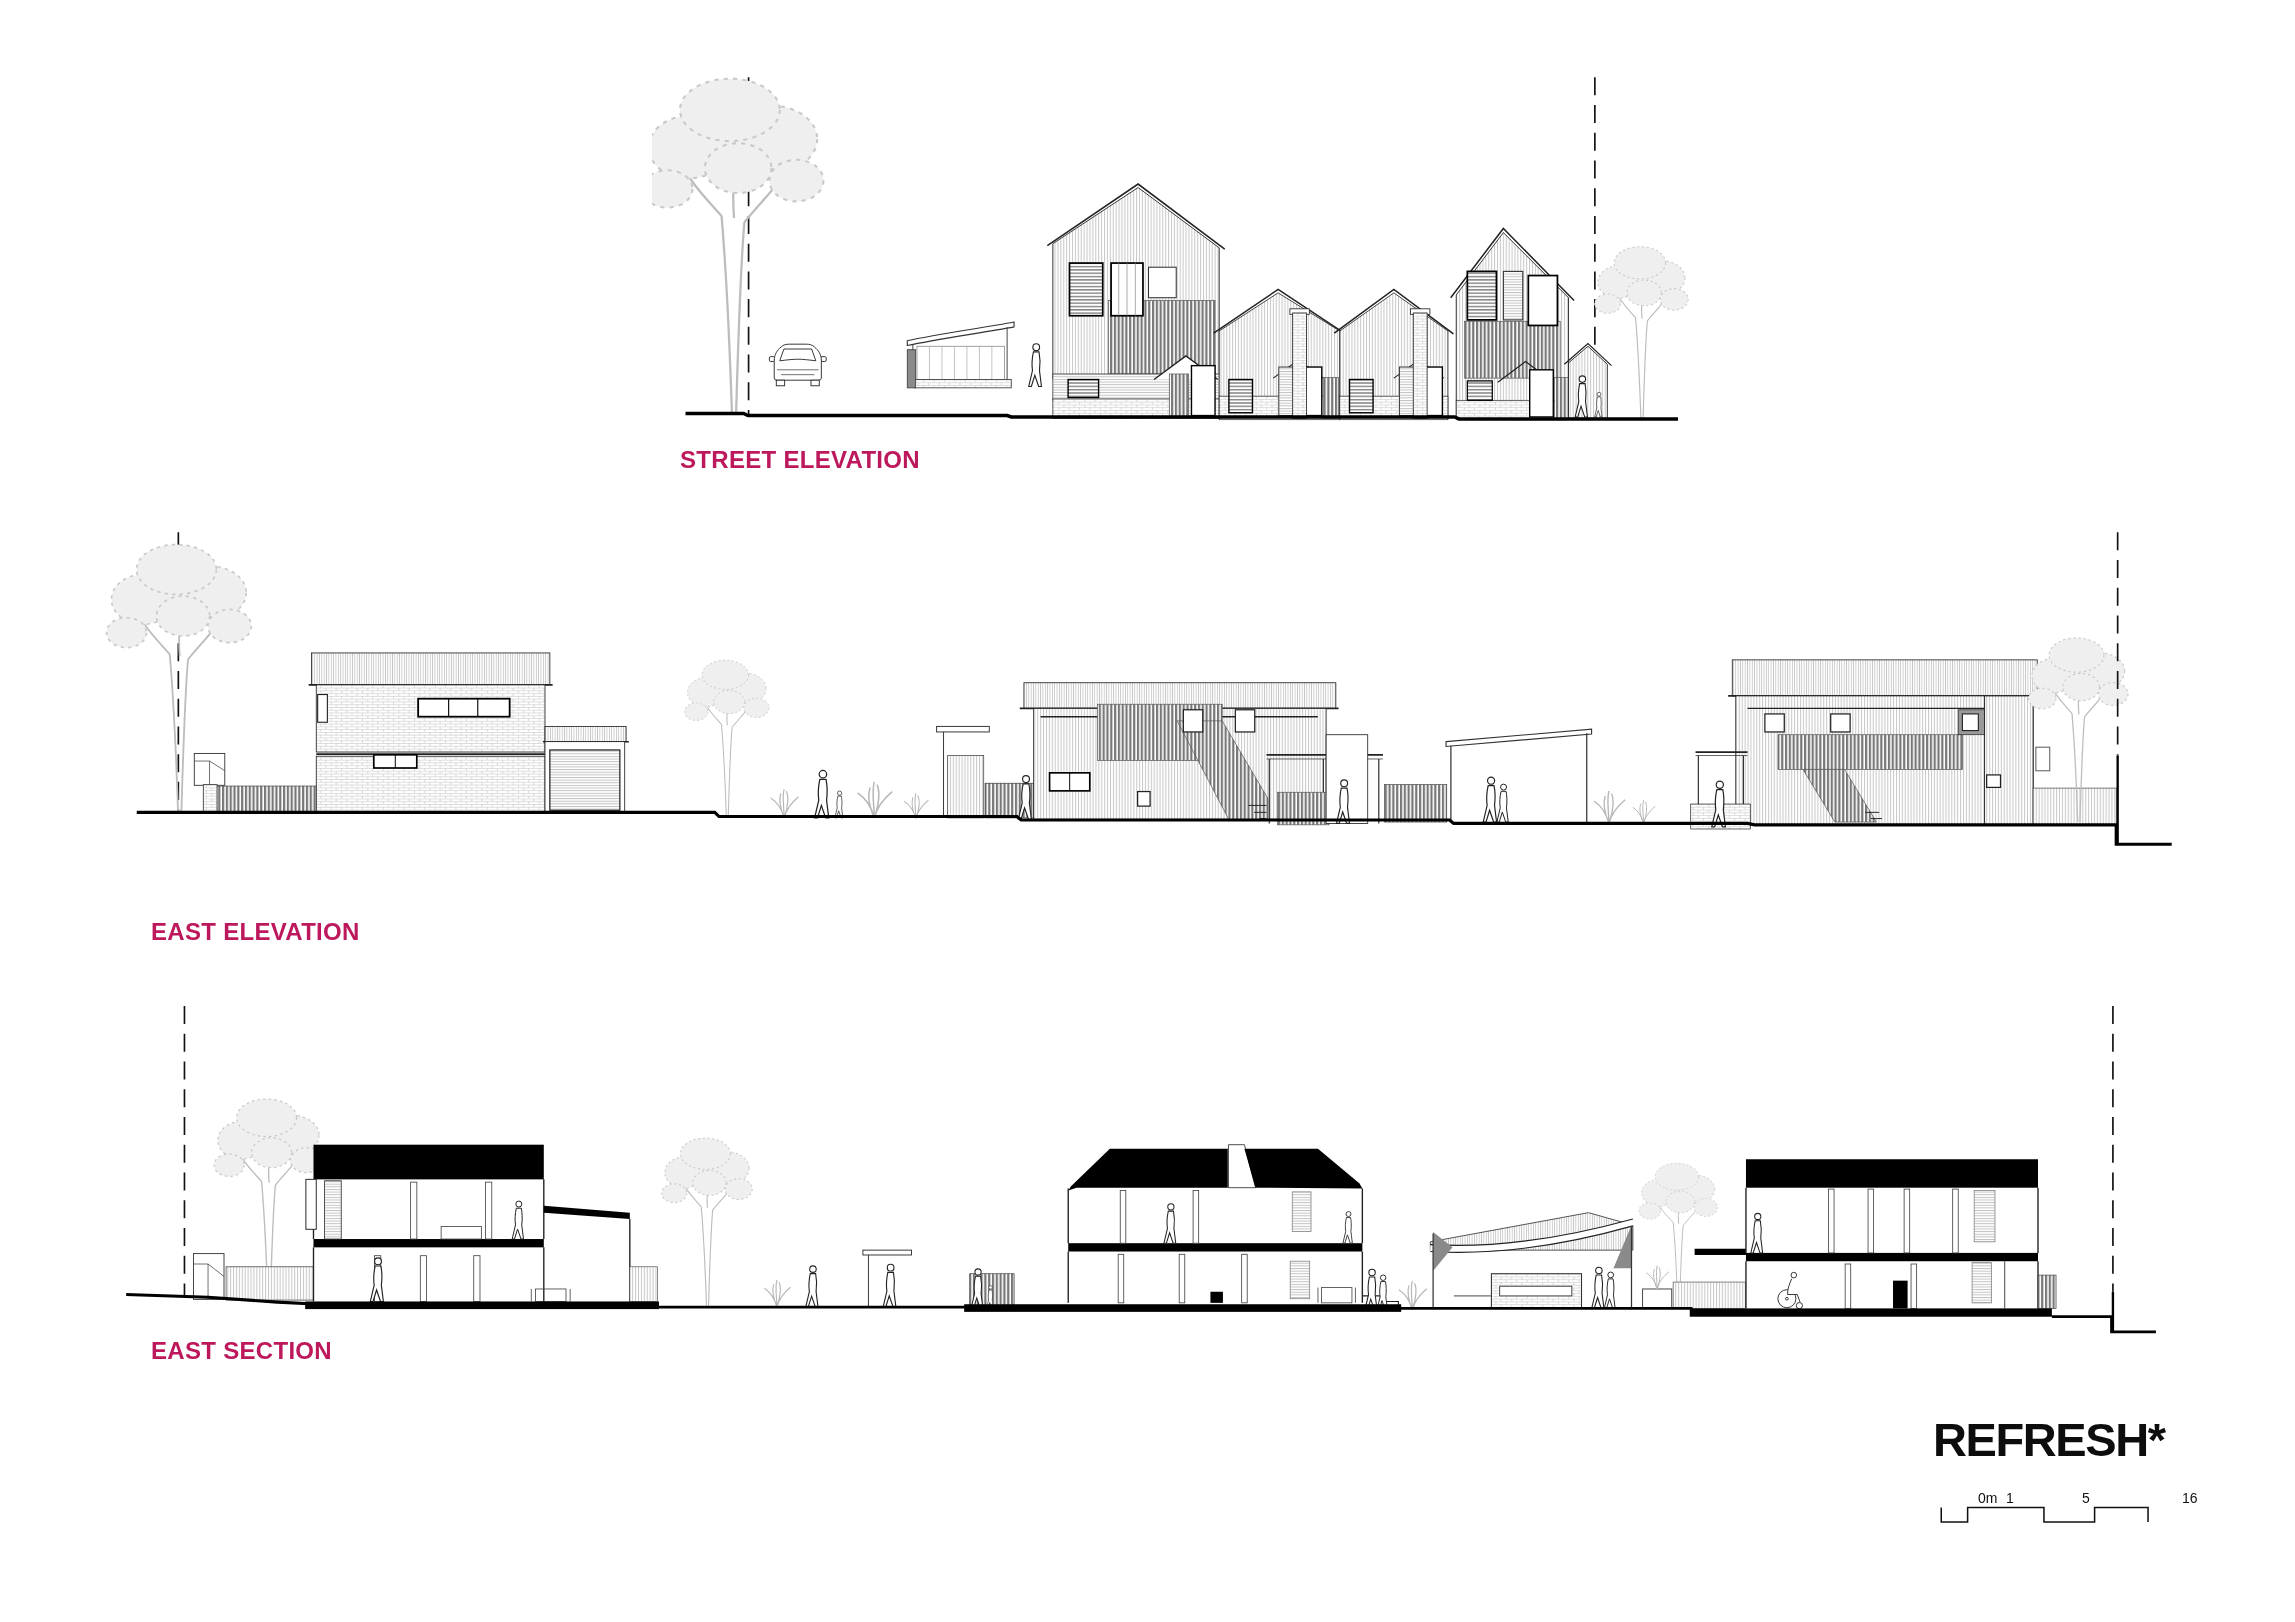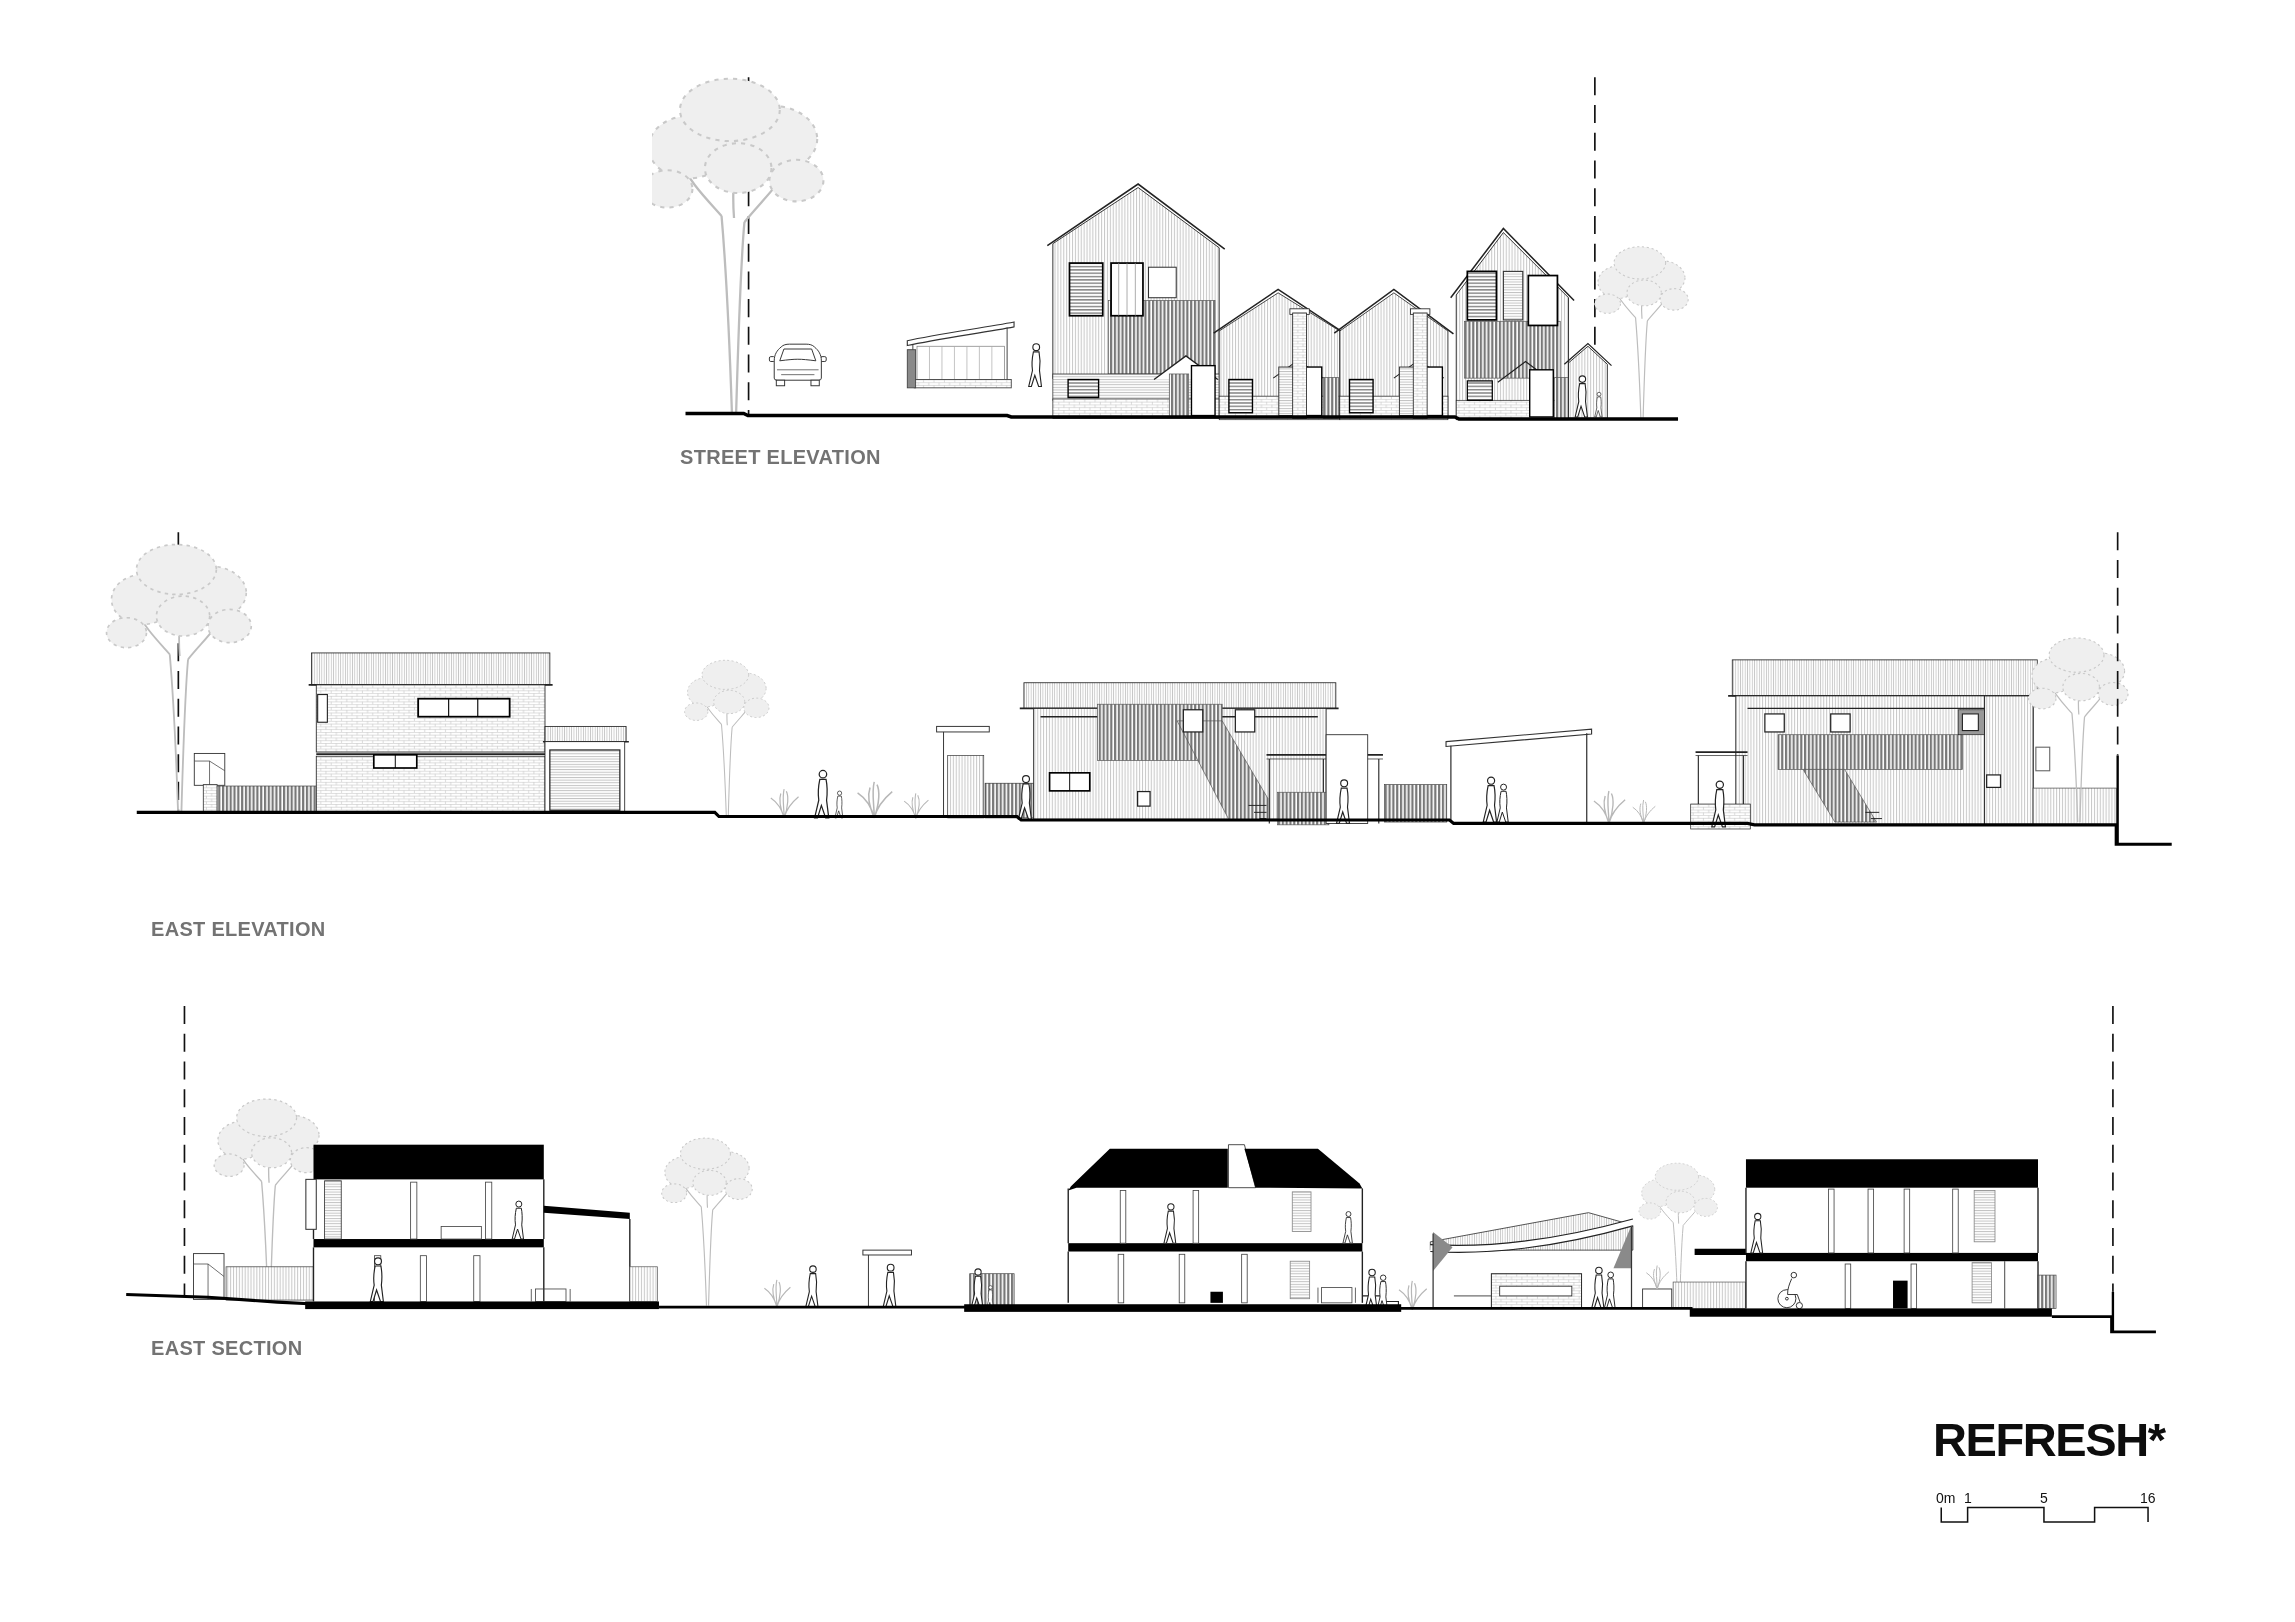--- a/index.html
+++ b/index.html
@@ -1,21 +1,21 @@
 <!DOCTYPE html>
 <html style="font-size:11px"><head>
 <meta charset="utf-8">
 <style>
   html,body{margin:0;padding:0;background:#ffffff;}
   #sheet{position:relative;width:2295px;height:1623px;background:#ffffff;overflow:hidden;
          font-family:"Liberation Sans", sans-serif;}
   .drawing{position:absolute;}
-  .dlabel{position:absolute;font-weight:bold;font-size:20px;letter-spacing:0.3px;color:#737373;white-space:nowrap;}
+  .dlabel{position:absolute;font-weight:bold;font-size:24px;letter-spacing:0.3px;color:#be185d;white-space:nowrap;}
   #logo{position:absolute;left:1933px;top:1412px;font-weight:bold;font-size:47px;letter-spacing:-1.4px;color:#0d0d0d;white-space:nowrap;}
-  .sbnum{position:absolute;font-size:14px;color:#111;font-weight:normal;}
+  .sbnum{position:absolute;font-size:14px;color:#111;font-weight:normal;margin-left:42px;}
   svg{display:block;}
 </style>
 </head>
 <body>
 
 <div id="sheet">
 
 <svg width="0" height="0" style="position:absolute" aria-hidden="true">
  <defs>
   <pattern id="pv" width="4.2" height="8" patternUnits="userSpaceOnUse">

